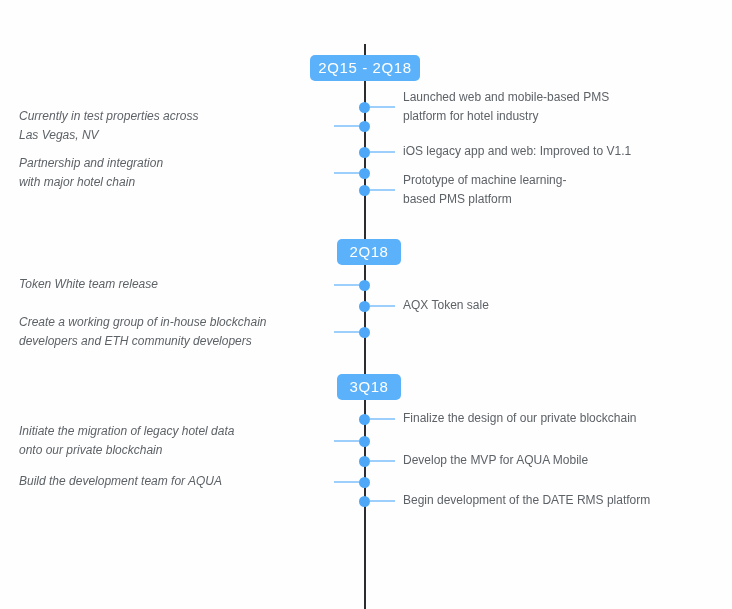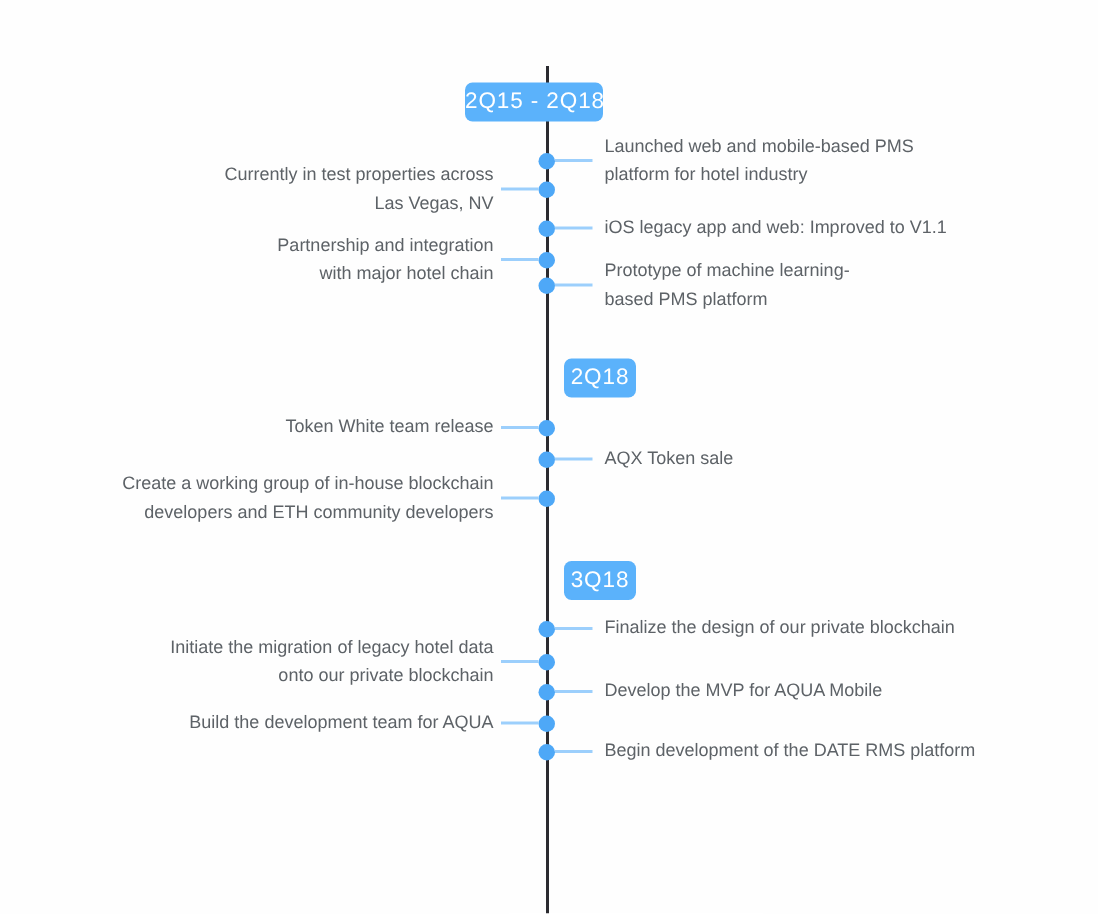--- a/index.html
+++ b/index.html
@@ -52,22 +52,22 @@
     line-height: 26px;
     background: #5bb2fb;
     color: #ffffff;
     border-radius: 5px;
     text-align: center;
     font-size: 15px;
     letter-spacing: 0.6px;
     z-index: 3;
     white-space: nowrap;
   }
-  .badge-wide { left: 310px; width: 92px; }
-  .badge-narrow { left: 337px; width: 48px; margin-left: 39px; }
+  .badge-wide { left: 310px; width: 110px; }
+  .badge-narrow { left: 337px; width: 64px; }
 
   
   .node {
     position: absolute;
     z-index: 2;
     height: 0;
   }
   .node .dot {
     position: absolute;
     left: 359px;
@@ -101,22 +101,22 @@
   }
   .node.side-right .label {
     left: 403px;
     top: -10px;
     text-align: left;
     width: 310px;
   }
   .node.side-left .label {
     right: 403px;
     top: -10px;
-    text-align: right;
     width: 310px;
+    font-style: italic;
   }
   .node.two-line.side-right .label,
   .node.two-line.side-left .label {
     top: -19px;
   }
 </style>
 </head>
 <body>
 
 <div id="timeline-root">

